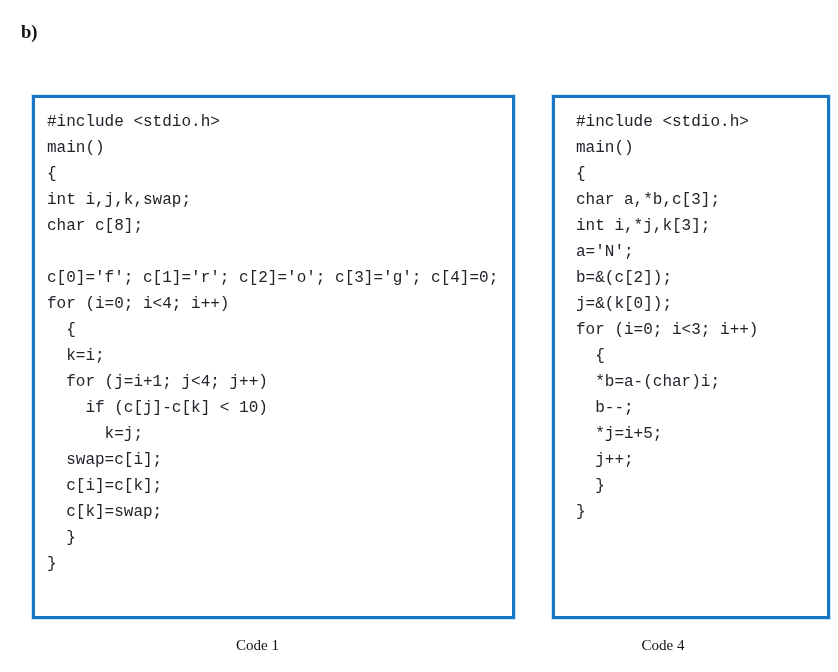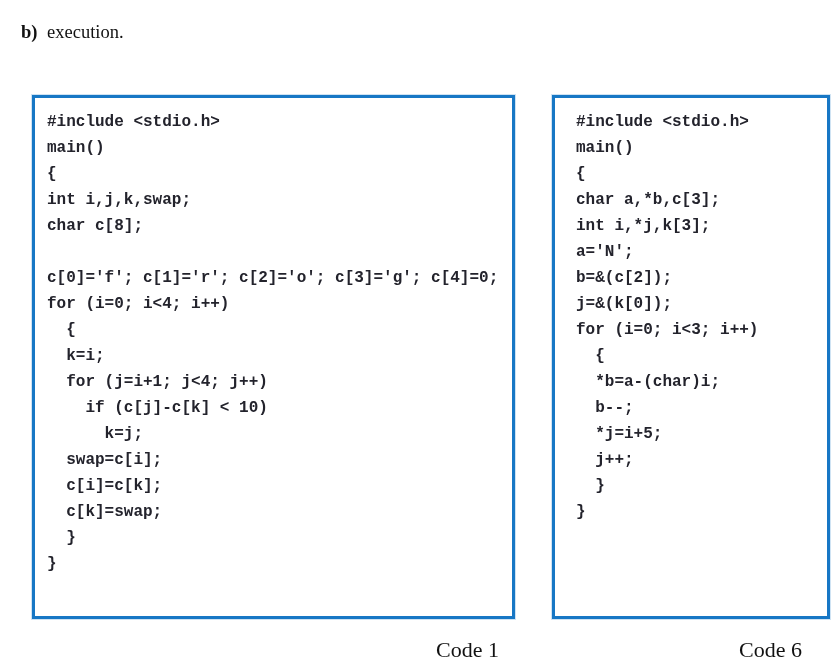--- a/index.html
+++ b/index.html
@@ -60,35 +60,35 @@
     left: 552px;
     top: 95px;
     width: 278px;
     height: 524px;
   }
   pre.code {
     margin: 0;
     padding: 11px 6px 0 12px;
     font-family: "Liberation Mono", "DejaVu Sans Mono", monospace;
     font-size: 16px;
-    font-weight: 700;
+    font-weight: 400;
     line-height: 26px;
     color: var(--code-text, #23232c);
     white-space: pre;
   }
   .code-box-2 pre.code {
     padding-left: 21px;
   }
 
   
   .caption {
     position: absolute;
     top: 637px;
-    font-size: 22px;
-    text-align: right;
+    font-size: 15px;
+    text-align: center;
     color: #111111;
   }
   .caption-1 {
     left: 32px;
     width: 483px;
     transform: translateX(-16px);
   }
   .caption-2 {
     left: 552px;
     width: 278px;
@@ -96,21 +96,20 @@
   }
 </style>
 </head>
 <body>
 
 <div class="page">
 
   <div class="question">
     <span class="q-label">b)</span>
     <div class="q-body">
-      <div class="q-line2">execution.</div>
     </div>
   </div>
 
   <div class="code-box code-box-1">
     <pre class="code">#include &lt;stdio.h&gt;
 main()
 {
 int i,j,k,swap;
 char c[8];
 
@@ -142,15 +141,15 @@
   *b=a-(char)i;
   b--;
   *j=i+5;
   j++;
   }
 }</pre>
   </div>
 
   <div class="caption caption-1">Code 1</div>
 
-  <div class="caption caption-2">Code 6</div>
+  <div class="caption caption-2">Code 4</div>
 
 </div>
 
 </body></html>

